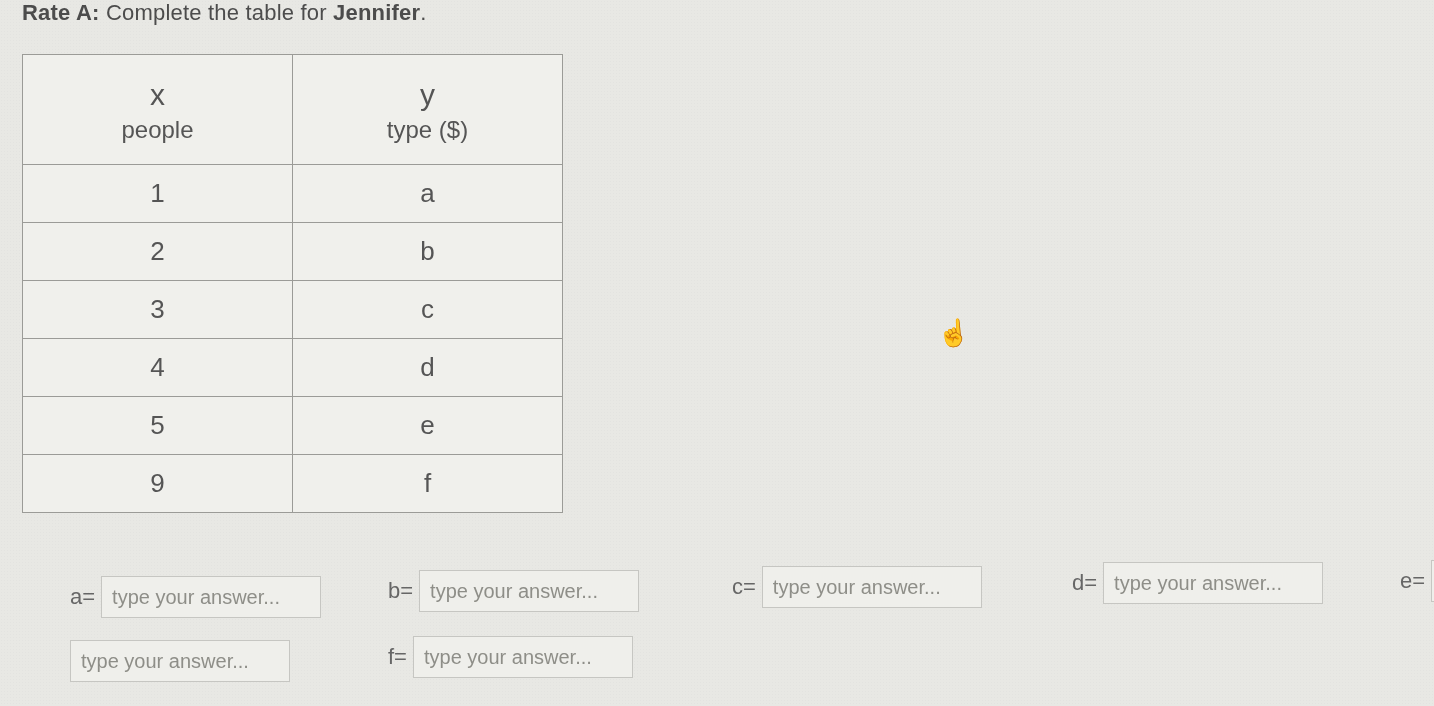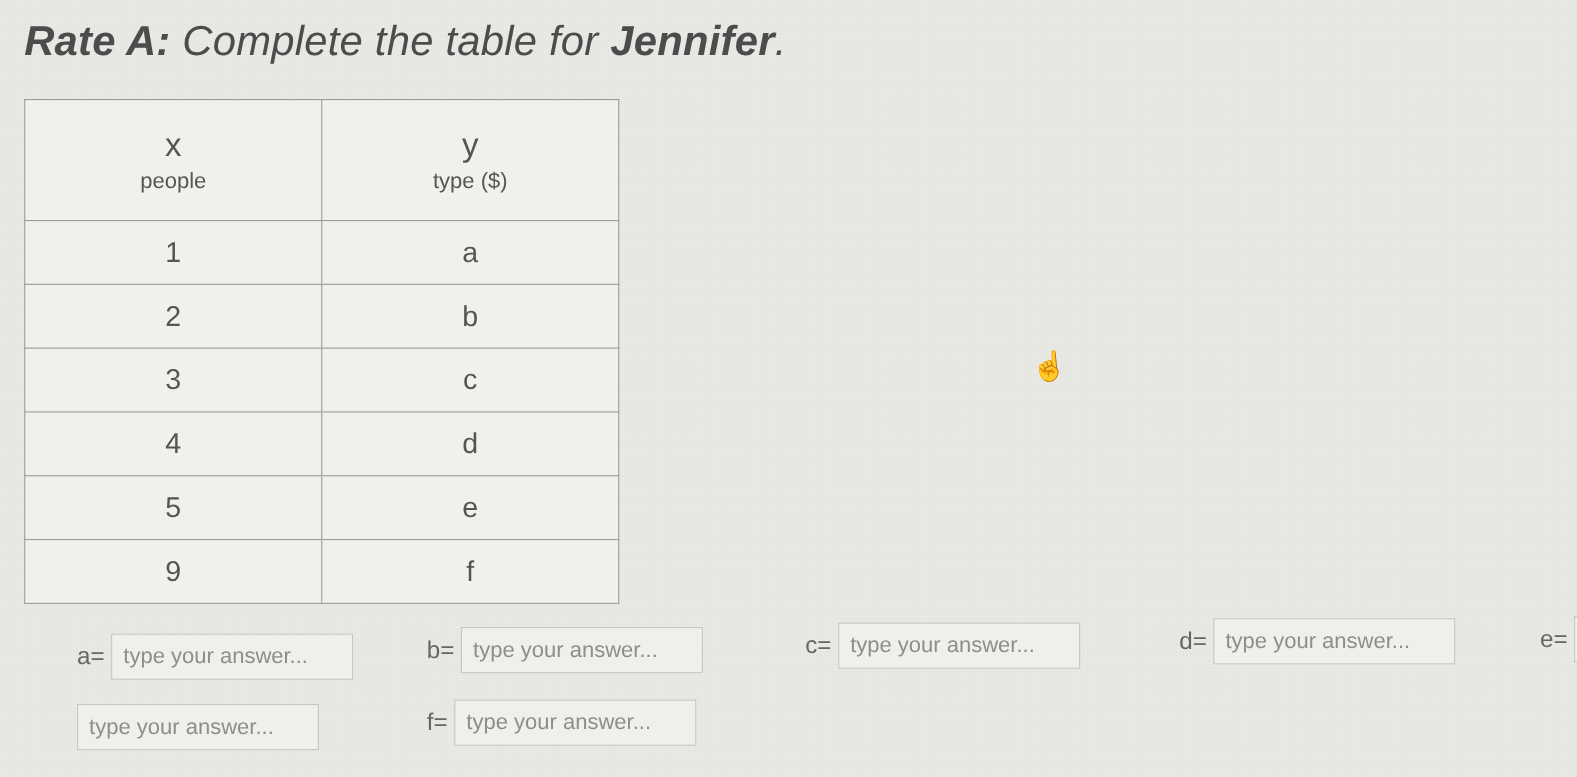--- a/index.html
+++ b/index.html
@@ -13,26 +13,25 @@
     background-image: radial-gradient(rgba(0,0,0,0.02) 1px, transparent 1px);
     background-size: 3px 3px;
     color: #4a4a4a;
     position: relative;
     overflow: hidden;
   }
   .page {
     padding: 0 22px 0 22px;
   }
   .heading {
-    font-size: 38px;
+    font-size: 22px;
     line-height: 1.2;
-    margin: 16px 0 28px 0;
+    margin: 0 0 28px 0;
     color: #4c4c4c;
     letter-spacing: 0.2px;
-    font-style: italic;
   }
   .heading .rate-lbl { font-weight: 700; }
   .heading .name-bold { font-weight: 700; }
   .tbl {
     border-collapse: collapse;
     background: #f0f0ec;
   }
   .tbl th, .tbl td {
     border: 1px solid #9b9b97;
     text-align: center;
@@ -41,21 +40,21 @@
     color: #555;
   }
   .tbl th {
     width: 270px;
     height: 110px;
     font-size: 28px;
     line-height: 1.3;
     padding: 14px 8px;
   }
   .tbl th .var { display:block; font-size: 30px; }
-  .tbl th .lbl { display:block; font-size: 20px; }
+  .tbl th .lbl { display:block; font-size: 24px; }
   .tbl td {
     width: 270px;
     height: 58px;
     font-size: 26px;
   }
   .ans-item {
     display: flex;
     align-items: center;
     margin-right: 40px;
   }

